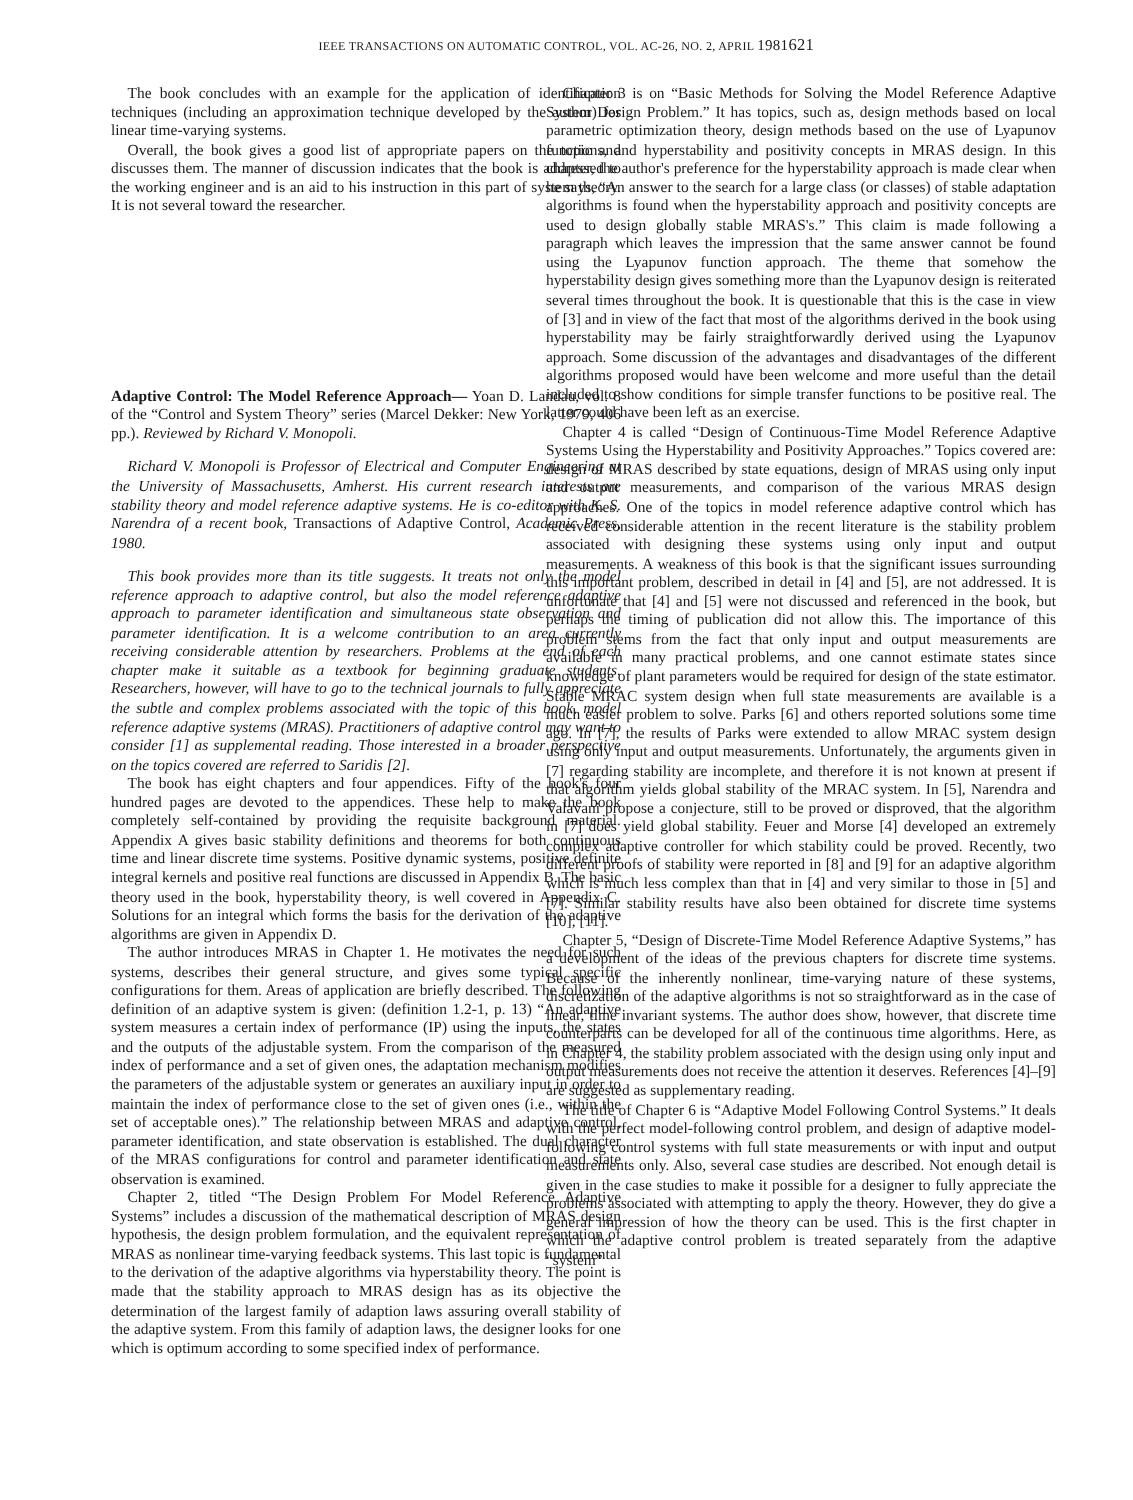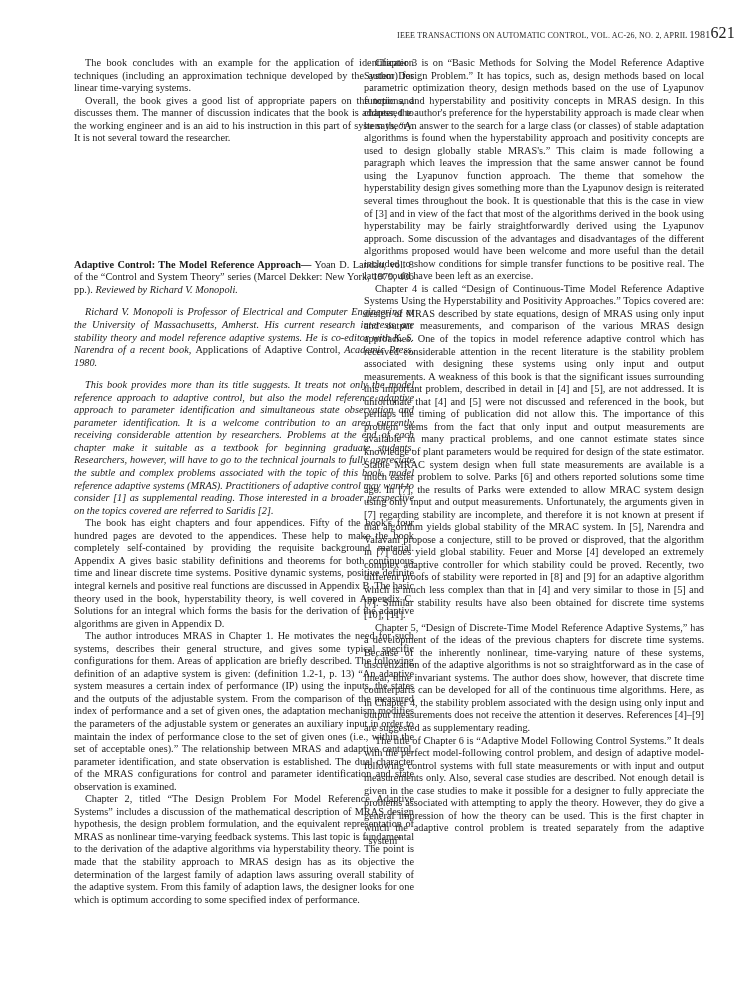--- a/index.html
+++ b/index.html
@@ -4,24 +4,24 @@
   <style>
     html, body { margin: 0; padding: 0; background: #ffffff; }
     body {
       width: 755px; height: 1000px; position: relative; overflow: hidden;
       font-family: "Liberation Serif", "DejaVu Serif", serif;
       color: #1a1a1a;
     }
     .running-head {
       position: absolute; left: 20px; top: 24px; width: 715px;
       font-size: 8px; letter-spacing: 0.2px; text-transform: uppercase;
-      display: flex; justify-content: flex-end; align-items: baseline;
+      display: flex; justify-content: center; align-items: baseline;
     }
     .running-head .year { font-size: 10px; text-transform: none; }
-    .running-head .page-num { font-size: 16px; }
+    .running-head .page-num { font-size: 11px; }
     .col {
       position: absolute; top: 57px; width: 340px;
       font-size: 10.3px; line-height: 12.55px; text-align: justify;
       hyphens: manual;
     }
     .col-left { left: 36px; margin-left: 38px; }
     .col-right { left: 364px; width: 340px; }
     .col p { margin: 0; text-indent: 11px; }
     .review-head { margin-top: 114px !important; text-indent: 0 !important; }
     .review-head .book-title { font-weight: bold; }
@@ -43,21 +43,21 @@
 
 <div class="col col-left">
   <p>The book concludes with an example for the application of identification techniques (including an approximation technique developed by the author) for linear time-varying systems.</p>
   <p>Overall, the book gives a good list of appropriate papers on the topic and discusses them. The manner of discussion indicates that the book is addressed to the working engineer and is an aid to his instruction in this part of system theory. It is not several toward the researcher.</p>
 
   <p class="review-head">
     <span class="book-title">Adaptive Control: The Model Reference Approach</span><span class="book-title">—</span><span> Yoan D. Landau, vol. 8 of the “Control and System Theory” series (Marcel Dekker: New York, 1979, 406 pp.). </span><span class="reviewed">Reviewed by Richard V. Monopoli.</span>
   </p>
 
   <p class="bio">
-    <span>Richard V. Monopoli is Professor of Electrical and Computer Engineering at the University of Massachusetts, Amherst. His current research interests are stability theory and model reference adaptive systems. He is co-editor with K. S. Narendra of a recent book, </span><span class="upright">Applications of Adaptive Control,</span><span> Academic Press, 1980.</span>
+    <span>Richard V. Monopoli is Professor of Electrical and Computer Engineering at the University of Massachusetts, Amherst. His current research interests are stability theory and model reference adaptive systems. He is co-editor with K. S. Narendra of a recent book, </span><span class="upright">Transactions of Adaptive Control,</span><span> Academic Press, 1980.</span>
   </p>
 
   <p class="first-body">This book provides more than its title suggests. It treats not only the model reference approach to adaptive control, but also the model reference adaptive approach to parameter identification and simultaneous state observation and parameter identification. It is a welcome contribution to an area currently receiving considerable attention by researchers. Problems at the end of each chapter make it suitable as a textbook for beginning graduate students. Researchers, however, will have to go to the technical journals to fully appreciate the subtle and complex problems associated with the topic of this book, model reference adaptive systems (MRAS). Practitioners of adaptive control may want to consider [1] as supplemental reading. Those interested in a broader perspective on the topics covered are referred to Saridis [2].</p>
   <p>The book has eight chapters and four appendices. Fifty of the book's four hundred pages are devoted to the appendices. These help to make the book completely self-contained by providing the requisite background material. Appendix A gives basic stability definitions and theorems for both continuous time and linear discrete time systems. Positive dynamic systems, positive definite integral kernels and positive real functions are discussed in Appendix B. The basic theory used in the book, hyperstability theory, is well covered in Appendix C. Solutions for an integral which forms the basis for the derivation of the adaptive algorithms are given in Appendix D.</p>
   <p>The author introduces MRAS in Chapter 1. He motivates the need for such systems, describes their general structure, and gives some typical specific configurations for them. Areas of application are briefly described. The following definition of an adaptive system is given: (definition 1.2-1, p. 13) “An adaptive system measures a certain index of performance (IP) using the inputs, the states and the outputs of the adjustable system. From the comparison of the measured index of performance and a set of given ones, the adaptation mechanism modifies the parameters of the adjustable system or generates an auxiliary input in order to maintain the index of performance close to the set of given ones (i.e., within the set of acceptable ones).” The relationship between MRAS and adaptive control, parameter identification, and state observation is established. The dual character of the MRAS configurations for control and parameter identification and state observation is examined.</p>
   <p>Chapter 2, titled “The Design Problem For Model Reference Adaptive Systems” includes a discussion of the mathematical description of MRAS design hypothesis, the design problem formulation, and the equivalent representation of MRAS as nonlinear time-varying feedback systems. This last topic is fundamental to the derivation of the adaptive algorithms via hyperstability theory. The point is made that the stability approach to MRAS design has as its objective the determination of the largest family of adaption laws assuring overall stability of the adaptive system. From this family of adaption laws, the designer looks for one which is optimum according to some specified index of performance.</p>
 </div>
 
 <div class="col col-right">
   <p>Chapter 3 is on “Basic Methods for Solving the Model Reference Adaptive System Design Problem.” It has topics, such as, design methods based on local parametric optimization theory, design methods based on the use of Lyapunov functions, and hyperstability and positivity concepts in MRAS design. In this chapter, the author's preference for the hyperstability approach is made clear when he says, “An answer to the search for a large class (or classes) of stable adaptation algorithms is found when the hyperstability approach and positivity concepts are used to design globally stable MRAS's.” This claim is made following a paragraph which leaves the impression that the same answer cannot be found using the Lyapunov function approach. The theme that somehow the hyperstability design gives something more than the Lyapunov design is reiterated several times throughout the book. It is questionable that this is the case in view of [3] and in view of the fact that most of the algorithms derived in the book using hyperstability may be fairly straightforwardly derived using the Lyapunov approach. Some discussion of the advantages and disadvantages of the different algorithms proposed would have been welcome and more useful than the detail included to show conditions for simple transfer functions to be positive real. The latter could have been left as an exercise.</p>

